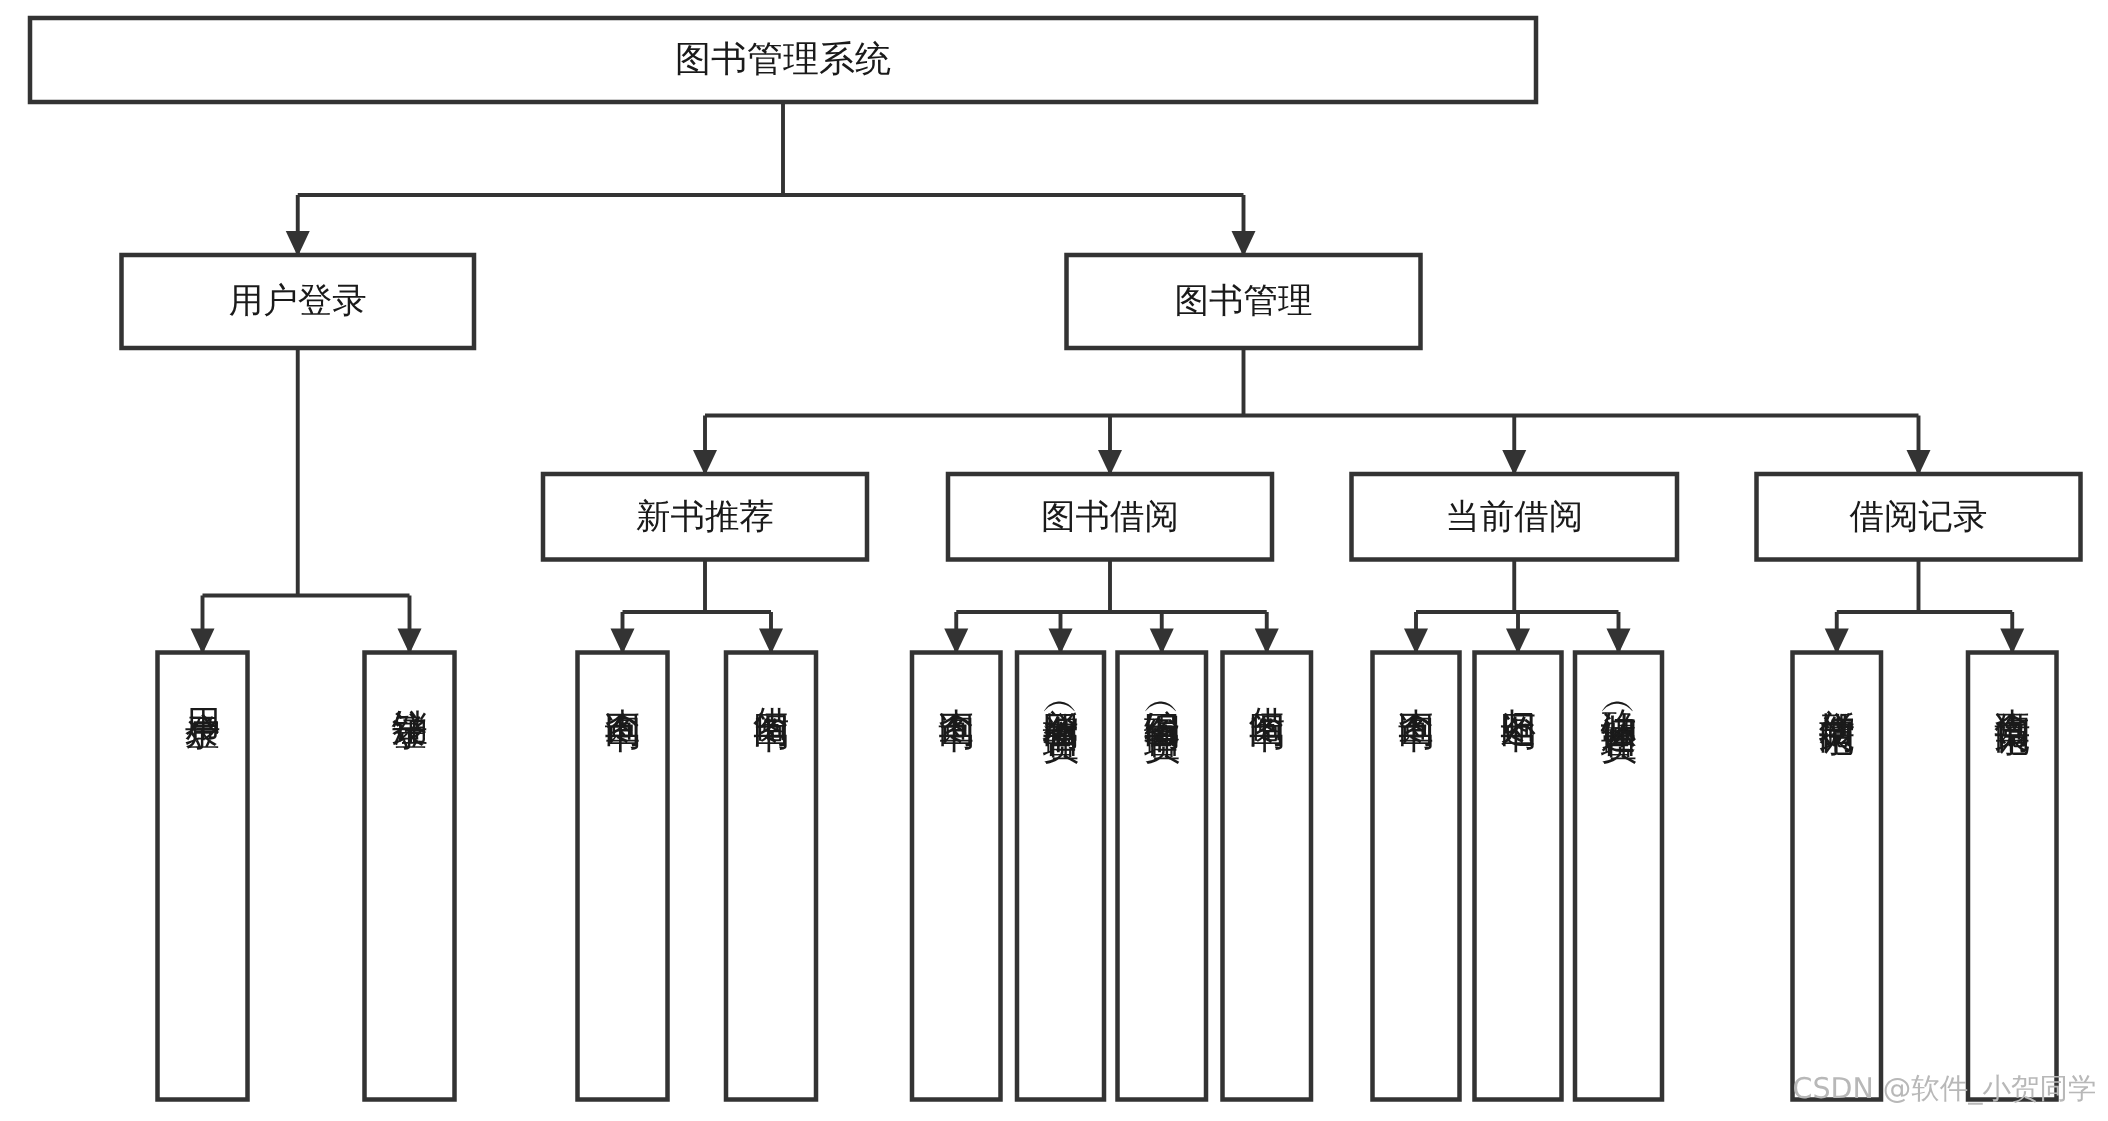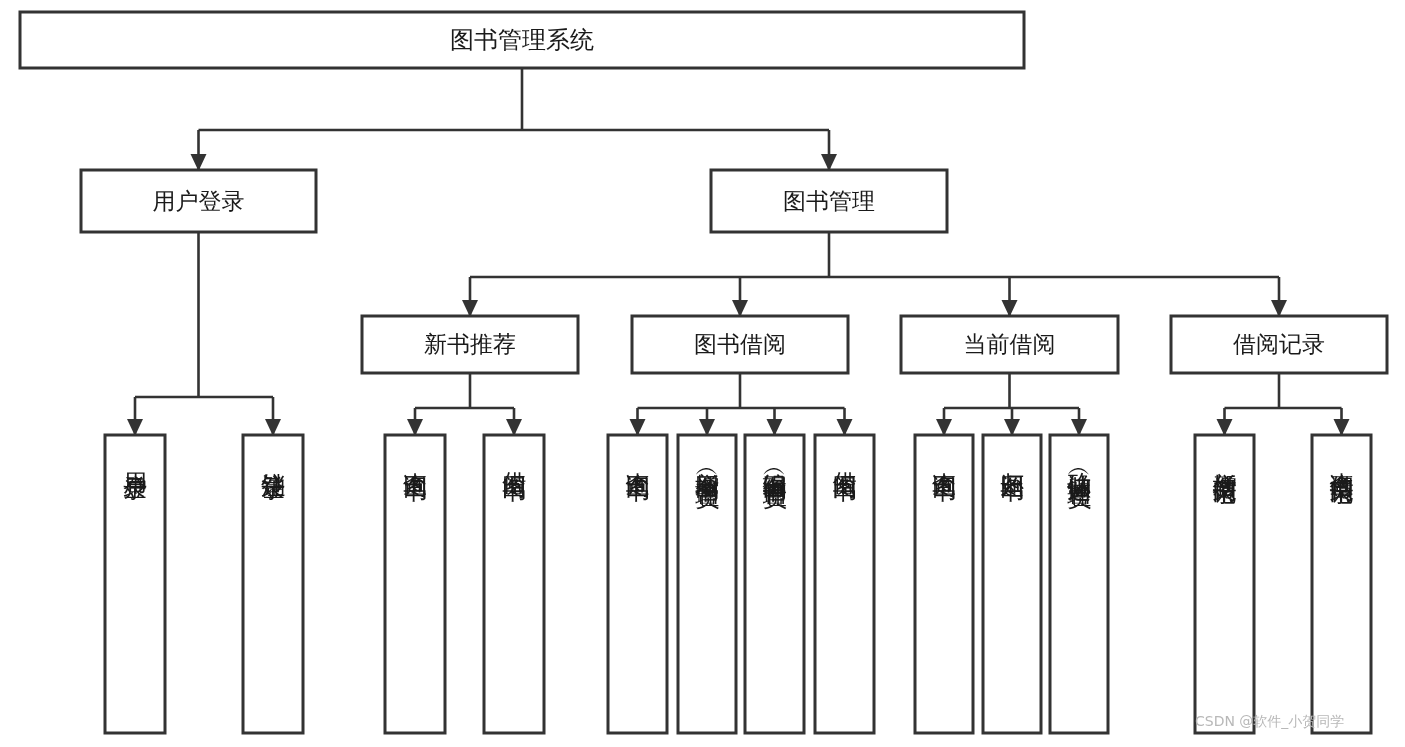--- a/index.html
+++ b/index.html
@@ -61,21 +61,21 @@
     align-items: center;
     justify-content: flex-start;
     white-space: nowrap;
     pointer-events: none;
   }
   .watermark {
     position: absolute;
     left: 1195px;
     top: 713px;
     font-family: "DejaVu Sans", "Liberation Sans", sans-serif;
-    font-size: 14px;
+    font-size: 19px;
     color: #b8b8b8;
     white-space: nowrap;
   }
 </style>
 </head>
 <body>
 
 <div id="chart-root">
   <svg id="chart-svg" width="1405" height="747" viewBox="0 0 1405 747" xmlns="http://www.w3.org/2000/svg">
     <g id="connectors-layer">

